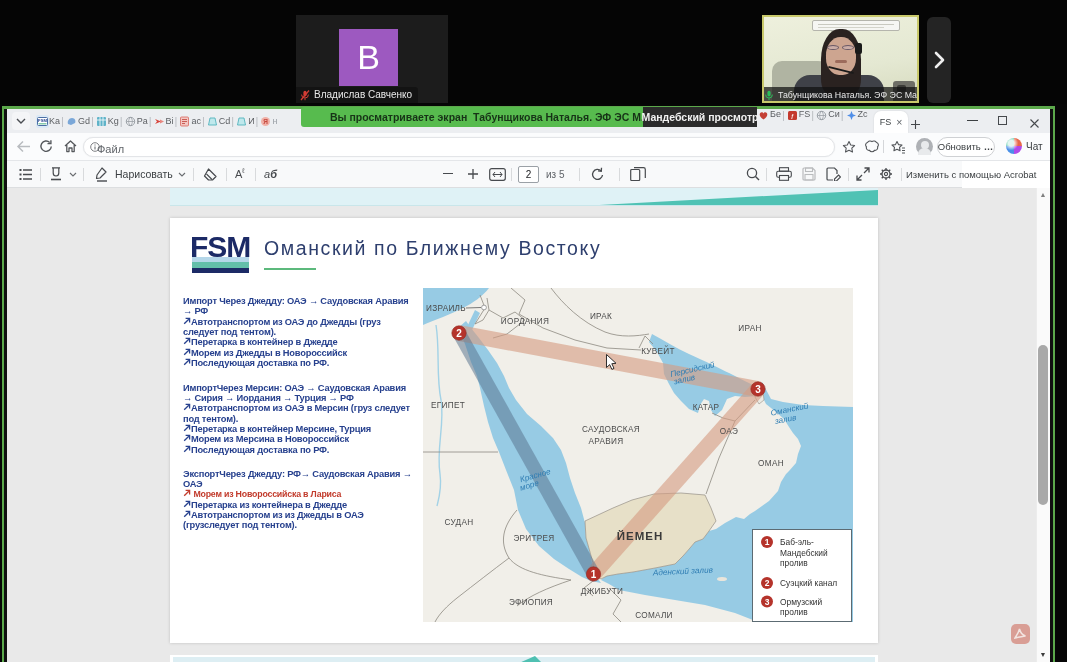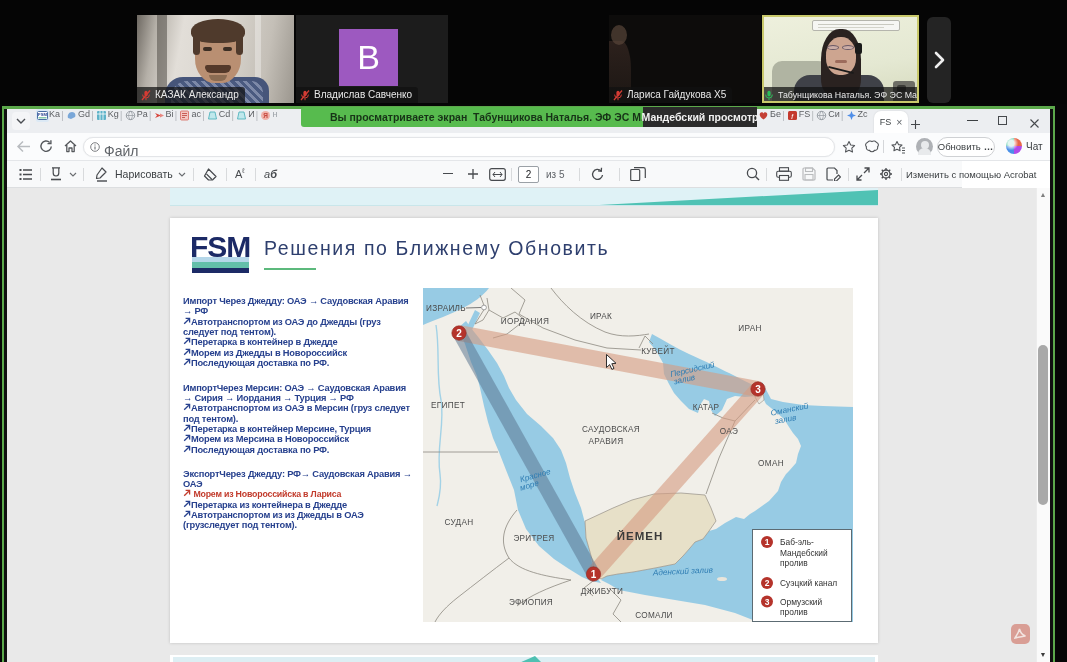--- a/index.html
+++ b/index.html
@@ -12,63 +12,32 @@
 .ne{display:inline-block;vertical-align:baseline;margin:0 0 0 0}
 .tb-sep{color:#b9bcc0;font-size:11px;margin:0 1px}
 .fav{display:inline-flex;align-items:center;justify-content:center;width:13px;height:13px;border-radius:2px;font-size:8px;flex:none}
 .ttxt{font-size:9px;color:#5c5f63;white-space:nowrap}
 </style>
 </head>
 <body>
 
 <div class="abs" style="left:0;top:0;width:1067px;height:104px;background:#050505">
 
-  <div class="tile" style="left:137px;width:157px;background:#8a867f">
-    <div class="abs" style="left:0;top:0;width:157px;height:88px;background:linear-gradient(100deg,#6e6962 0%,#b5b0a8 12%,#e2ded8 28%,#d9d5ce 55%,#c4bfb7 80%,#9b968e 100%)"></div>
-    <div class="abs" style="left:20px;top:0;width:10px;height:88px;background:rgba(70,65,60,0.5)"></div>
-    <div class="abs" style="left:118px;top:0;width:6px;height:88px;background:rgba(255,255,255,0.35)"></div>
-
-    <div class="abs" style="left:28px;top:62px;width:104px;height:30px;background:#46557a;border-radius:18px 14px 0 0"></div>
-    <div class="abs" style="left:34px;top:66px;width:92px;height:26px;background:repeating-linear-gradient(45deg,#4a5a80 0 3px,#7d89a8 3px 6px),repeating-linear-gradient(-45deg,rgba(255,255,255,.25) 0 2px,rgba(0,0,0,0) 2px 5px);border-radius:16px 12px 0 0"></div>
-
-    <div class="abs" style="left:58px;top:10px;width:46px;height:58px;background:#b98f72;border-radius:46% 46% 42% 42%"></div>
-    <div class="abs" style="left:54px;top:4px;width:54px;height:24px;background:#4f3a2c;border-radius:50% 50% 40% 40%"></div>
-    <div class="abs" style="left:56px;top:20px;width:7px;height:20px;background:#4f3a2c;border-radius:0 0 4px 4px"></div>
-    <div class="abs" style="left:99px;top:20px;width:7px;height:20px;background:#4f3a2c;border-radius:0 0 4px 4px"></div>
-    <div class="abs" style="left:66px;top:32px;width:9px;height:4px;background:#3c2e24;border-radius:2px"></div>
-    <div class="abs" style="left:86px;top:32px;width:9px;height:4px;background:#3c2e24;border-radius:2px"></div>
-    <div class="abs" style="left:68px;top:50px;width:26px;height:8px;background:#54392a;border-radius:3px 3px 8px 8px"></div>
-    <div class="abs" style="left:72px;top:60px;width:18px;height:6px;background:#8a6b52;border-radius:0 0 6px 6px"></div>
-    <div class="lbl"><svg class="mic" width="10" height="11" viewBox="0 0 10 11">
-          <rect x="3.4" y="0.8" width="3.2" height="5.6" rx="1.6" fill="#d43c34"></rect>
-          <path d="M1.6 4.6 a3.4 3.4 0 0 0 6.8 0 M5 8.2 v2" stroke="#d43c34" stroke-width="1" fill="none"></path>
-          <line x1="1" y1="10" x2="9" y2="0.5" stroke="#d43c34" stroke-width="1.3"></line>
-        </svg>КАЗАК Александр</div>
-  </div>
 
   <div class="tile" style="left:296px;width:152px;background:#1c1c1c">
     <div class="abs" style="left:43px;top:14px;width:59px;height:57px;background:#9d59c0"></div>
     <div class="abs" style="left:43px;top:14px;width:59px;height:57px;color:#fff;font-size:34px;display:flex;align-items:center;justify-content:center;font-family:'Liberation Sans',sans-serif">В</div>
     <div class="lbl"><svg class="mic" width="10" height="11" viewBox="0 0 10 11">
           <rect x="3.4" y="0.8" width="3.2" height="5.6" rx="1.6" fill="#d43c34"></rect>
           <path d="M1.6 4.6 a3.4 3.4 0 0 0 6.8 0 M5 8.2 v2" stroke="#d43c34" stroke-width="1" fill="none"></path>
           <line x1="1" y1="10" x2="9" y2="0.5" stroke="#d43c34" stroke-width="1.3"></line>
         </svg>Владислав Савченко</div>
   </div>
 
 
-  <div class="tile" style="left:609px;width:152px;background:#0d0c0b">
-    <div class="abs" style="left:0px;top:26px;width:22px;height:62px;background:linear-gradient(180deg,#3a2a24,#221b17);border-radius:0 45% 0 0;opacity:.7"></div>
-    <div class="abs" style="left:2px;top:10px;width:16px;height:20px;background:#584639;border-radius:50%;opacity:.7"></div>
-    <div class="lbl"><svg class="mic" width="10" height="11" viewBox="0 0 10 11">
-          <rect x="3.4" y="0.8" width="3.2" height="5.6" rx="1.6" fill="#d43c34"></rect>
-          <path d="M1.6 4.6 a3.4 3.4 0 0 0 6.8 0 M5 8.2 v2" stroke="#d43c34" stroke-width="1" fill="none"></path>
-          <line x1="1" y1="10" x2="9" y2="0.5" stroke="#d43c34" stroke-width="1.3"></line>
-        </svg>Лариса Гайдукова X5</div>
-  </div>
 
   <div class="tile" style="left:762px;width:157px;border:2px solid #c9c96b;background:#e7ead6">
     <div class="abs" style="left:0;top:0;width:153px;height:84px;background:linear-gradient(170deg,#eef0dd 0%,#e4e8d2 60%,#d6dabe 100%)"></div>
 
     <div class="abs" style="left:48px;top:3px;width:88px;height:11px;background:#f6f6f3;border:1px solid #b5b5ad;border-radius:2px"></div>
     <div class="abs" style="left:54px;top:7px;width:76px;height:1px;background:#c9c9c0"></div>
     <div class="abs" style="left:54px;top:10px;width:66px;height:1px;background:#d3d3ca"></div>
 
     <div class="abs" style="left:8px;top:44px;width:60px;height:40px;background:#b0b4a2;border-radius:10px 14px 0 0"></div>
 
@@ -102,21 +71,21 @@
 <div class="abs" style="left:4px;top:108.5px;width:1049px;height:554px;background:#101010"></div>
 
 <div class="abs" style="left:7px;top:109px;width:1043px;height:553px;background:#fff;overflow:hidden">
 
   <div class="abs" style="left:0;top:0;width:1043px;height:24px;background:#eceef1">
     <div class="abs" style="left:5px;top:3px;width:18px;height:18px;background:#f4f5f7;border-radius:4px;display:flex;align-items:center;justify-content:center">
         <svg width="10" height="6" viewBox="0 0 10 6">
           <path d="M1 1 L5 5 L9 1" stroke="#4a4d52" stroke-width="1.4" fill="none"></path>
         </svg>
       </div>
-    <div class="abs" style="left:29px;top:0;height:24px;display:flex;align-items:flex-start">
+    <div class="abs" style="left:29px;top:0;height:24px;display:flex;align-items:center">
       <span class="fav" style="background:#dce9f5">
           <svg width="11" height="11" viewBox="0 0 11 11">
             <rect x="0.5" y="1.5" width="10" height="8" rx="1" fill="#fff" stroke="#4a6fa5"></rect>
             <text x="5.5" y="6.4" font-size="4.2" font-weight="bold" fill="#27418e" text-anchor="middle">FSM</text>
             <rect x="1.5" y="7.2" width="8" height="1.2" fill="#6bbf9a"></rect>
           </svg>
         </span>
         <span class="ttxt">Ka</span>
         <span class="tb-sep">|</span>
       <span class="fav">
@@ -236,21 +205,21 @@
         <path d="M11.9 1.2 V4.6 H8.5" stroke="#55585c" stroke-width="1.4" fill="none"></path>
       </svg>
     <svg class="abs" style="left:56px;top:6px" width="15" height="15" viewBox="0 0 15 15">
         <path d="M2 7 L7.5 2 L13 7 M3.8 6 V12.6 H6 V9 H9 V12.6 H11.2 V6" stroke="#55585c" stroke-width="1.3" fill="none" stroke-linejoin="round"></path>
       </svg>
     <div class="abs" style="left:76px;top:4px;width:752px;height:19.5px;border:1px solid #e3e5e8;border-radius:10px;background:#fff;box-shadow:0 0 1.5px rgba(0,0,0,0.08)"></div>
     <svg class="abs" style="left:83px;top:9px" width="10" height="10" viewBox="0 0 10 10">
         <circle cx="5" cy="5" r="4.3" fill="none" stroke="#6e7175" stroke-width="0.9"></circle>
         <path d="M5 4.4 V7.4 M5 2.6 V3.6" stroke="#6e7175" stroke-width="1.1"></path>
       </svg>
-    <div class="abs" style="left:97px;top:9.5px;font-size:14px;color:#5f6368">Файл</div>
+    <div class="abs" style="left:90px;top:9.5px;font-size:11px;color:#5f6368">Файл</div>
     <svg class="abs" style="left:835px;top:7px" width="14" height="14" viewBox="0 0 14 14">
         <path d="M7 1.5 L8.7 5 L12.6 5.5 L9.8 8.2 L10.5 12 L7 10.2 L3.5 12 L4.2 8.2 L1.4 5.5 L5.3 5 Z" fill="none" stroke="#55585c" stroke-width="1.1" stroke-linejoin="round"></path>
       </svg>
     <svg class="abs" style="left:858px;top:7px" width="14" height="14" viewBox="0 0 14 14">
         <path d="M7 1.5 C8.5 0.5 10.5 1 11.5 2.5 C13.5 2.8 14 5.5 12.5 6.8 C13.2 8.8 11.5 10.8 9.5 10.3 C8.8 12.3 5.2 12.3 4.5 10.3 C2.5 10.8 0.8 8.8 1.5 6.8 C0 5.5 0.5 2.8 2.5 2.5 C3.5 1 5.5 0.5 7 1.5 Z" fill="none" stroke="#55585c" stroke-width="1.1"></path>
       </svg>
     <div class="abs" style="left:876px;top:7px;width:1px;height:13px;background:#d4d6d9"></div>
     <svg class="abs" style="left:884px;top:7px" width="14" height="14" viewBox="0 0 14 14">
         <path d="M6 1.5 L7.5 4.6 L11 5 L8.5 7.4 L9.1 10.8 L6 9.2 L2.9 10.8 L3.5 7.4 L1 5 L4.5 4.6 Z" fill="none" stroke="#55585c" stroke-width="1.1" stroke-linejoin="round"></path>
         <path d="M11 8 H14 M11 10.5 H14 M11 13 H14" stroke="#55585c" stroke-width="1.1"></path>
@@ -376,21 +345,21 @@
       </svg>
   </div>
 
   <div class="abs" style="left:163px;top:30px;width:708px;height:425px;background:#ffffff;box-shadow:0 0 3px rgba(0,0,0,0.18)">
 
     <div class="abs" style="left:20px;top:17px;width:66px;height:24px;font-size:30px;font-weight:bold;color:#1c2a66;letter-spacing:-1px;line-height:23px">FSM</div>
     <div class="abs" style="left:22px;top:38.8px;width:57px;height:5.4px;background:#b5d7e9"></div>
     <div class="abs" style="left:22px;top:44.2px;width:57px;height:5.4px;background:#63bfaa"></div>
     <div class="abs" style="left:22px;top:49.6px;width:57px;height:5.6px;background:#1c2a66"></div>
 
-    <div class="abs" style="left:94px;top:19px;font-size:19.5px;color:#2e3f6e;letter-spacing:1.6px;white-space:nowrap">Решения по Ближнему Обновить</div>
+    <div class="abs" style="left:94px;top:19px;font-size:19.5px;color:#2e3f6e;letter-spacing:1.6px;white-space:nowrap">Оманский по Ближнему Востоку</div>
     <div class="abs" style="left:94px;top:49.5px;width:52px;height:2.6px;background:#5cb97c"></div>
     <div class="abs" style="left:13px;top:78px;font-size:9.3px;font-weight:bold;color:#27418e;line-height:10.35px;letter-spacing:-0.2px;white-space:nowrap">Импорт Через Джедду: ОАЭ → Саудовская Аравия<br>→ РФ<br><svg class="ne" width="8" height="8" viewBox="0 0 8 8">
           <path d="M1.2 6.8 L5.8 2.2 M2.6 1.4 L6.6 1.4 L6.6 5.4" stroke="#27418e" stroke-width="1.3" fill="none"></path>
         </svg>Автотранспортом из ОАЭ до Джедды (груз<br>следует под тентом).<br><svg class="ne" width="8" height="8" viewBox="0 0 8 8">
           <path d="M1.2 6.8 L5.8 2.2 M2.6 1.4 L6.6 1.4 L6.6 5.4" stroke="#27418e" stroke-width="1.3" fill="none"></path>
         </svg>Перетарка в контейнер в Джедде<br><svg class="ne" width="8" height="8" viewBox="0 0 8 8">
           <path d="M1.2 6.8 L5.8 2.2 M2.6 1.4 L6.6 1.4 L6.6 5.4" stroke="#27418e" stroke-width="1.3" fill="none"></path>
         </svg>Морем из Джедды в Новороссийск<br><svg class="ne" width="8" height="8" viewBox="0 0 8 8">
           <path d="M1.2 6.8 L5.8 2.2 M2.6 1.4 L6.6 1.4 L6.6 5.4" stroke="#27418e" stroke-width="1.3" fill="none"></path>
         </svg>Последующая доставка по РФ.</div>

